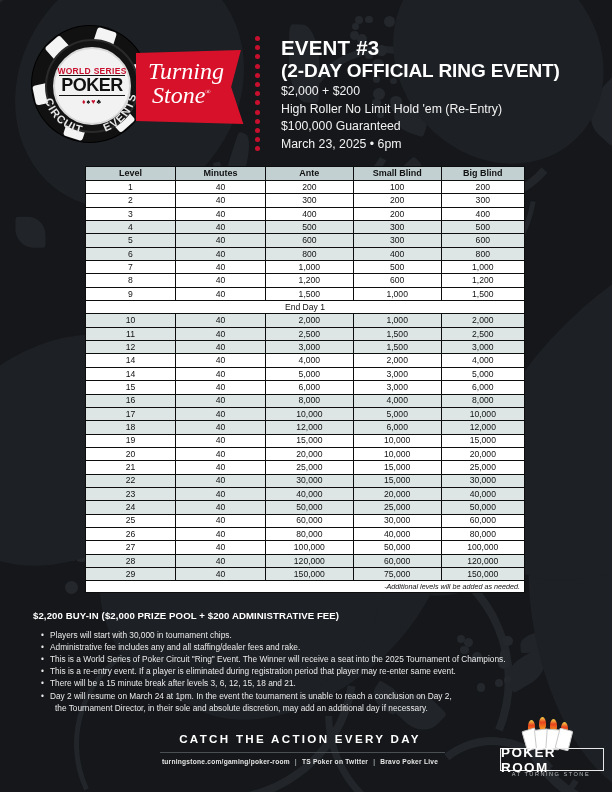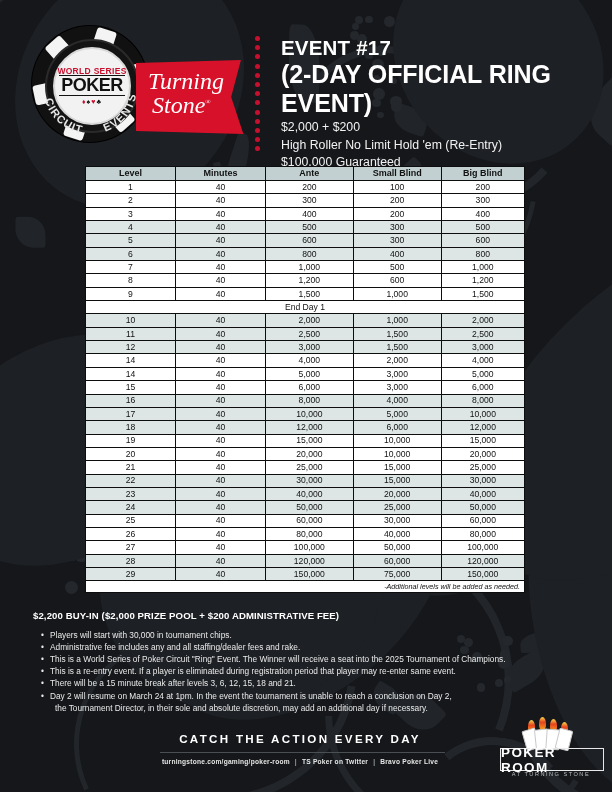--- a/index.html
+++ b/index.html
@@ -101,21 +101,21 @@
   .chip-arc {
     position: absolute; left: 0; top: 0; width: 116px; height: 116px;
   }
   .chip-arc text {
     fill: #e8e8e8; font-family: "Liberation Sans", sans-serif;
     font-size: 11px; font-weight: bold; letter-spacing: 1.2px;
   }
 
   
   #ts-ribbon {
-    position: absolute; left: 136px; top: 60px;
+    position: absolute; left: 136px; top: 50px;
     width: 122px; height: 74px;
   }
   .ribbon-shape {
     position: absolute; inset: 0;
     background: #d8112a;
     clip-path: polygon(0 4%, 86% 0, 78% 50%, 88% 100%, 0 96%);
   }
   .ribbon-text {
     position: absolute; left: 12px; top: 9px;
     font-family: "Liberation Serif", serif;
@@ -139,21 +139,21 @@
 
   
   #event-info {
     position: absolute; left: 281px; top: 36px; width: 320px;
   }
   #event-info .title1 {
     font-size: 20.5px; font-weight: bold; letter-spacing: .2px;
     line-height: 1.16; color: #fff;
   }
   #event-info .title2 {
-    font-size: 25px; font-weight: bold; letter-spacing: -.1px;
+    font-size: 19px; font-weight: bold; letter-spacing: -.1px;
     line-height: 1.16; color: #fff;
   }
   #event-info .sub {
     font-size: 12.3px; line-height: 1.37; color: #f2f2f2;
     margin-top: 1px;
   }
 
   
   #table-wrap {
     position: absolute; left: 85px; top: 166px;
@@ -486,21 +486,21 @@
       <i></i>
       <i></i>
       <i></i>
       <i></i>
       <i></i>
       <i></i>
       <i></i>
   </div>
 
   <div id="event-info">
-    <div class="title1">EVENT #17</div>
+    <div class="title1">EVENT #3</div>
     <div class="title2">(2-DAY OFFICIAL RING EVENT)</div>
     <div class="sub">$2,000 + $200</div>
     <div class="sub">High Roller No Limit Hold 'em (Re-Entry)</div>
     <div class="sub">$100,000 Guaranteed</div>
     <div class="sub">March 23, 2025 • 6pm</div>
   </div>
 </div>
 
 <div id="table-wrap">
   <table>

